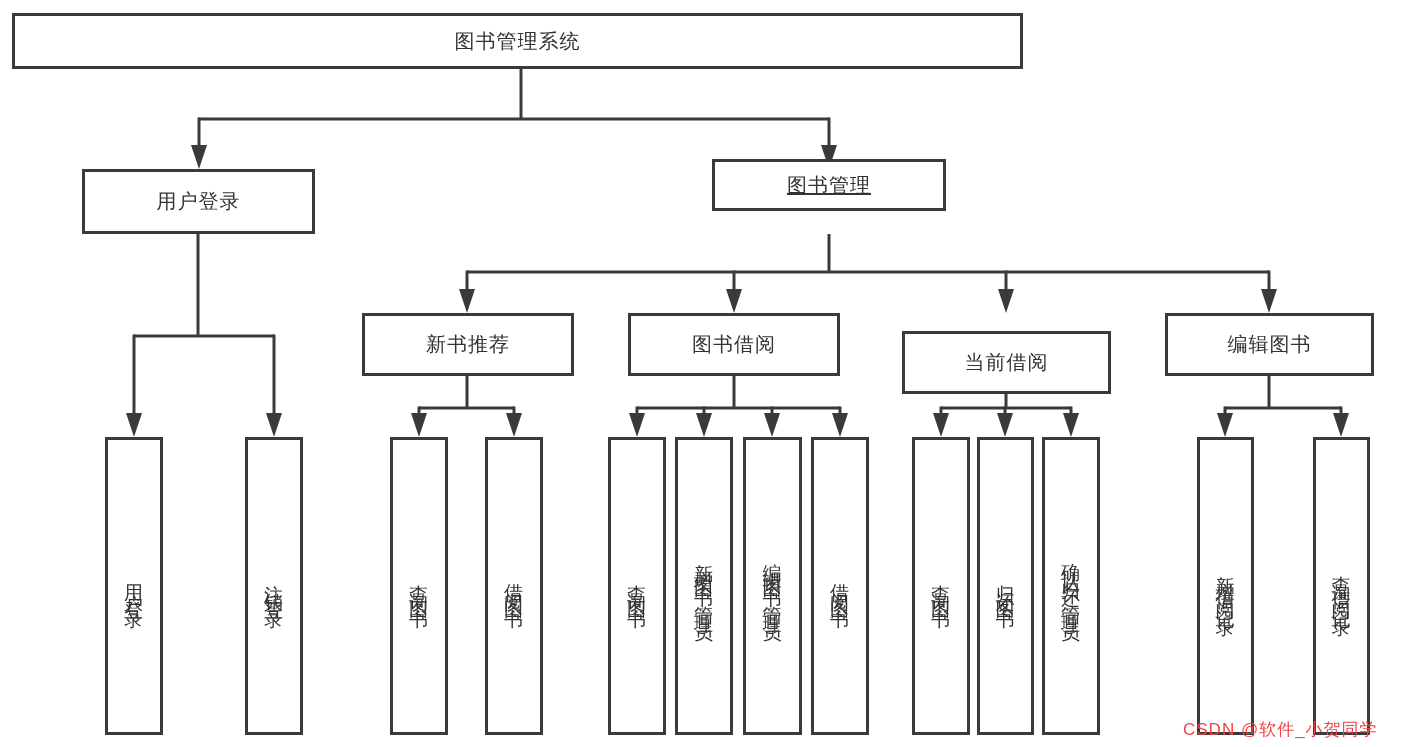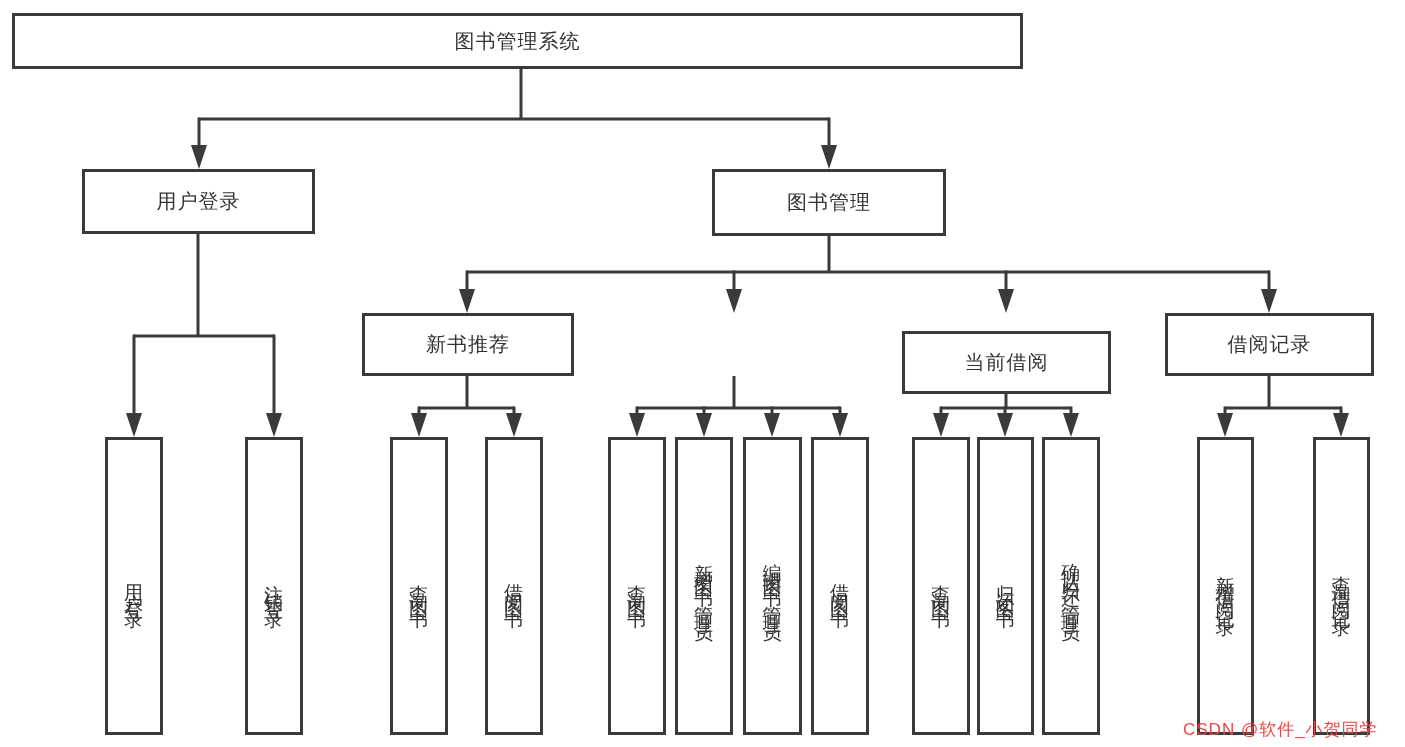--- a/index.html
+++ b/index.html
@@ -132,32 +132,35 @@
     </g>
   </svg>
 
   <div class="box hbox" style="left:12px; top:13px; width:1011px; height:56px;text-align:right;">
     <span>图书管理系统</span>
   </div>
 
   <div class="box hbox" style="left:82px; top:169px; width:233px; height:65px;">
     <span>用户登录</span>
   </div>
-  <div class="box hbox" style="left:712px; top:169px; width:234px; height:67px;">
+  <div class="box hbox" style="left:712px; top:159px; width:234px; height:52px;text-decoration:underline;">
     <span>图书管理</span>
   </div>
 
   <div class="box hbox" style="left:362px; top:313px; width:212px; height:63px;">
     <span>新书推荐</span>
   </div>
+  <div class="box hbox" style="left:628px; top:313px; width:212px; height:63px;">
+    <span>图书借阅</span>
+  </div>
   <div class="box hbox" style="left:902px; top:331px; width:209px; height:63px;">
     <span>当前借阅</span>
   </div>
   <div class="box hbox" style="left:1165px; top:313px; width:209px; height:63px;">
-    <span>借阅记录</span>
+    <span>编辑图书</span>
   </div>
 
   <div class="box vbox" style="left:105px; top:437px; width:58px; height:298px;">
     <span>用户登录</span>
   </div>
   <div class="box vbox" style="left:245px; top:437px; width:58px; height:298px;">
     <span>注销登录</span>
   </div>
 
   <div class="box vbox" style="left:390px; top:437px; width:58px; height:298px;">

